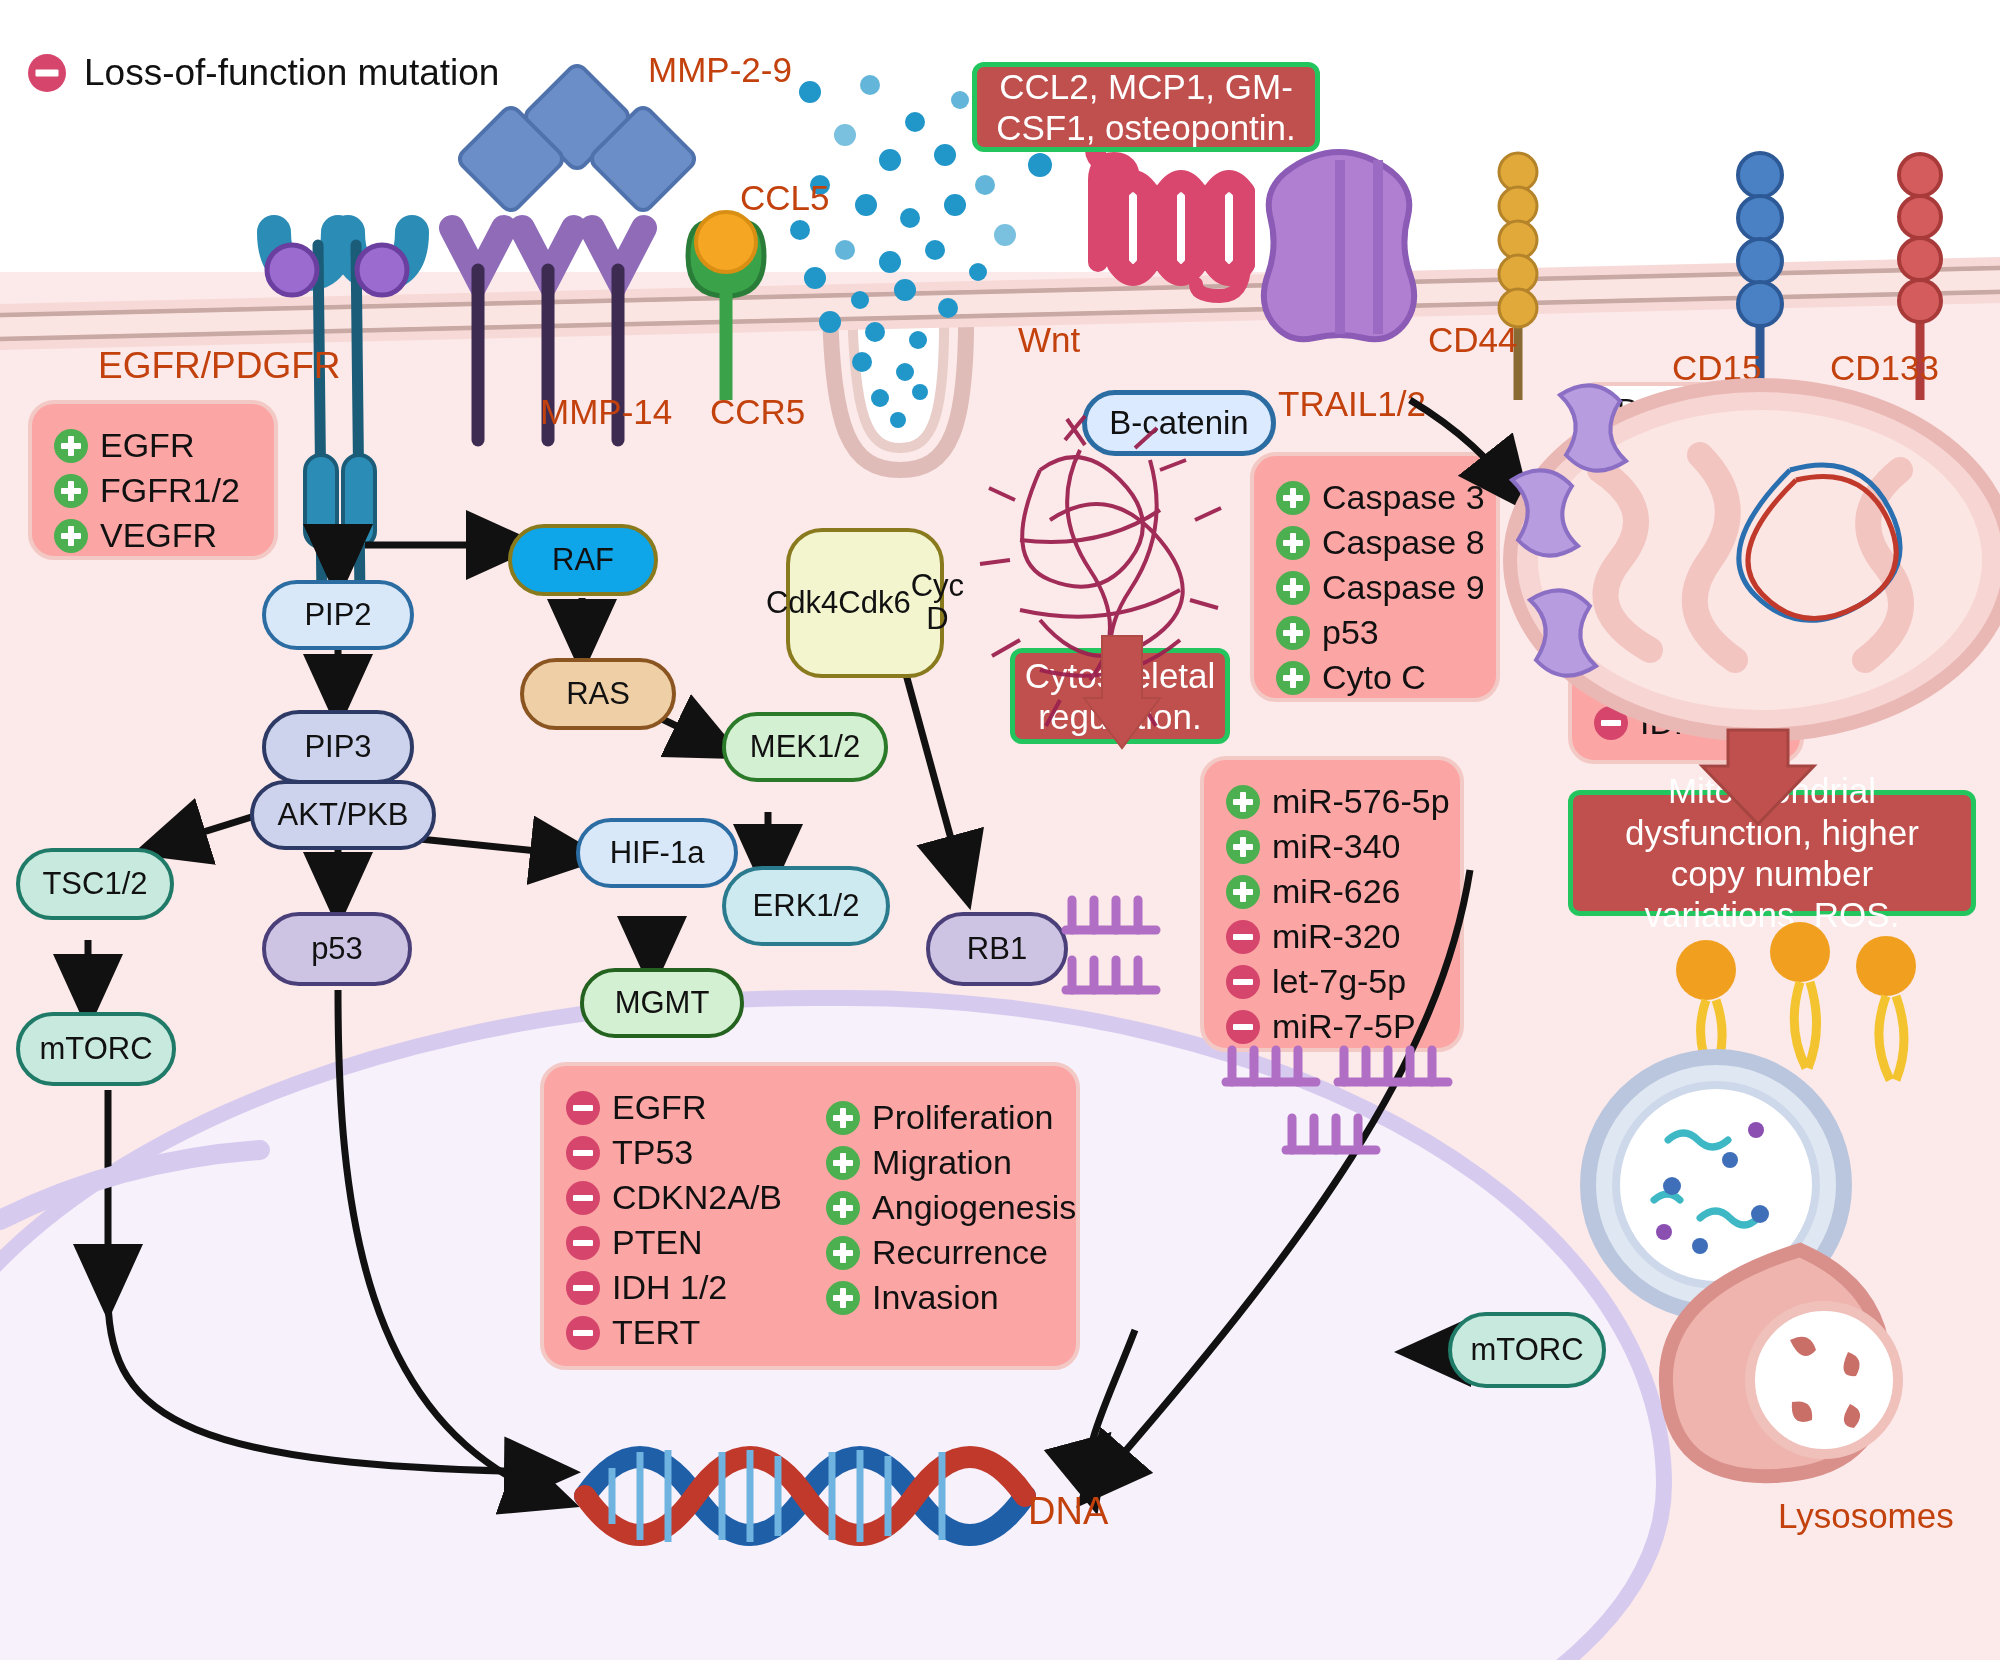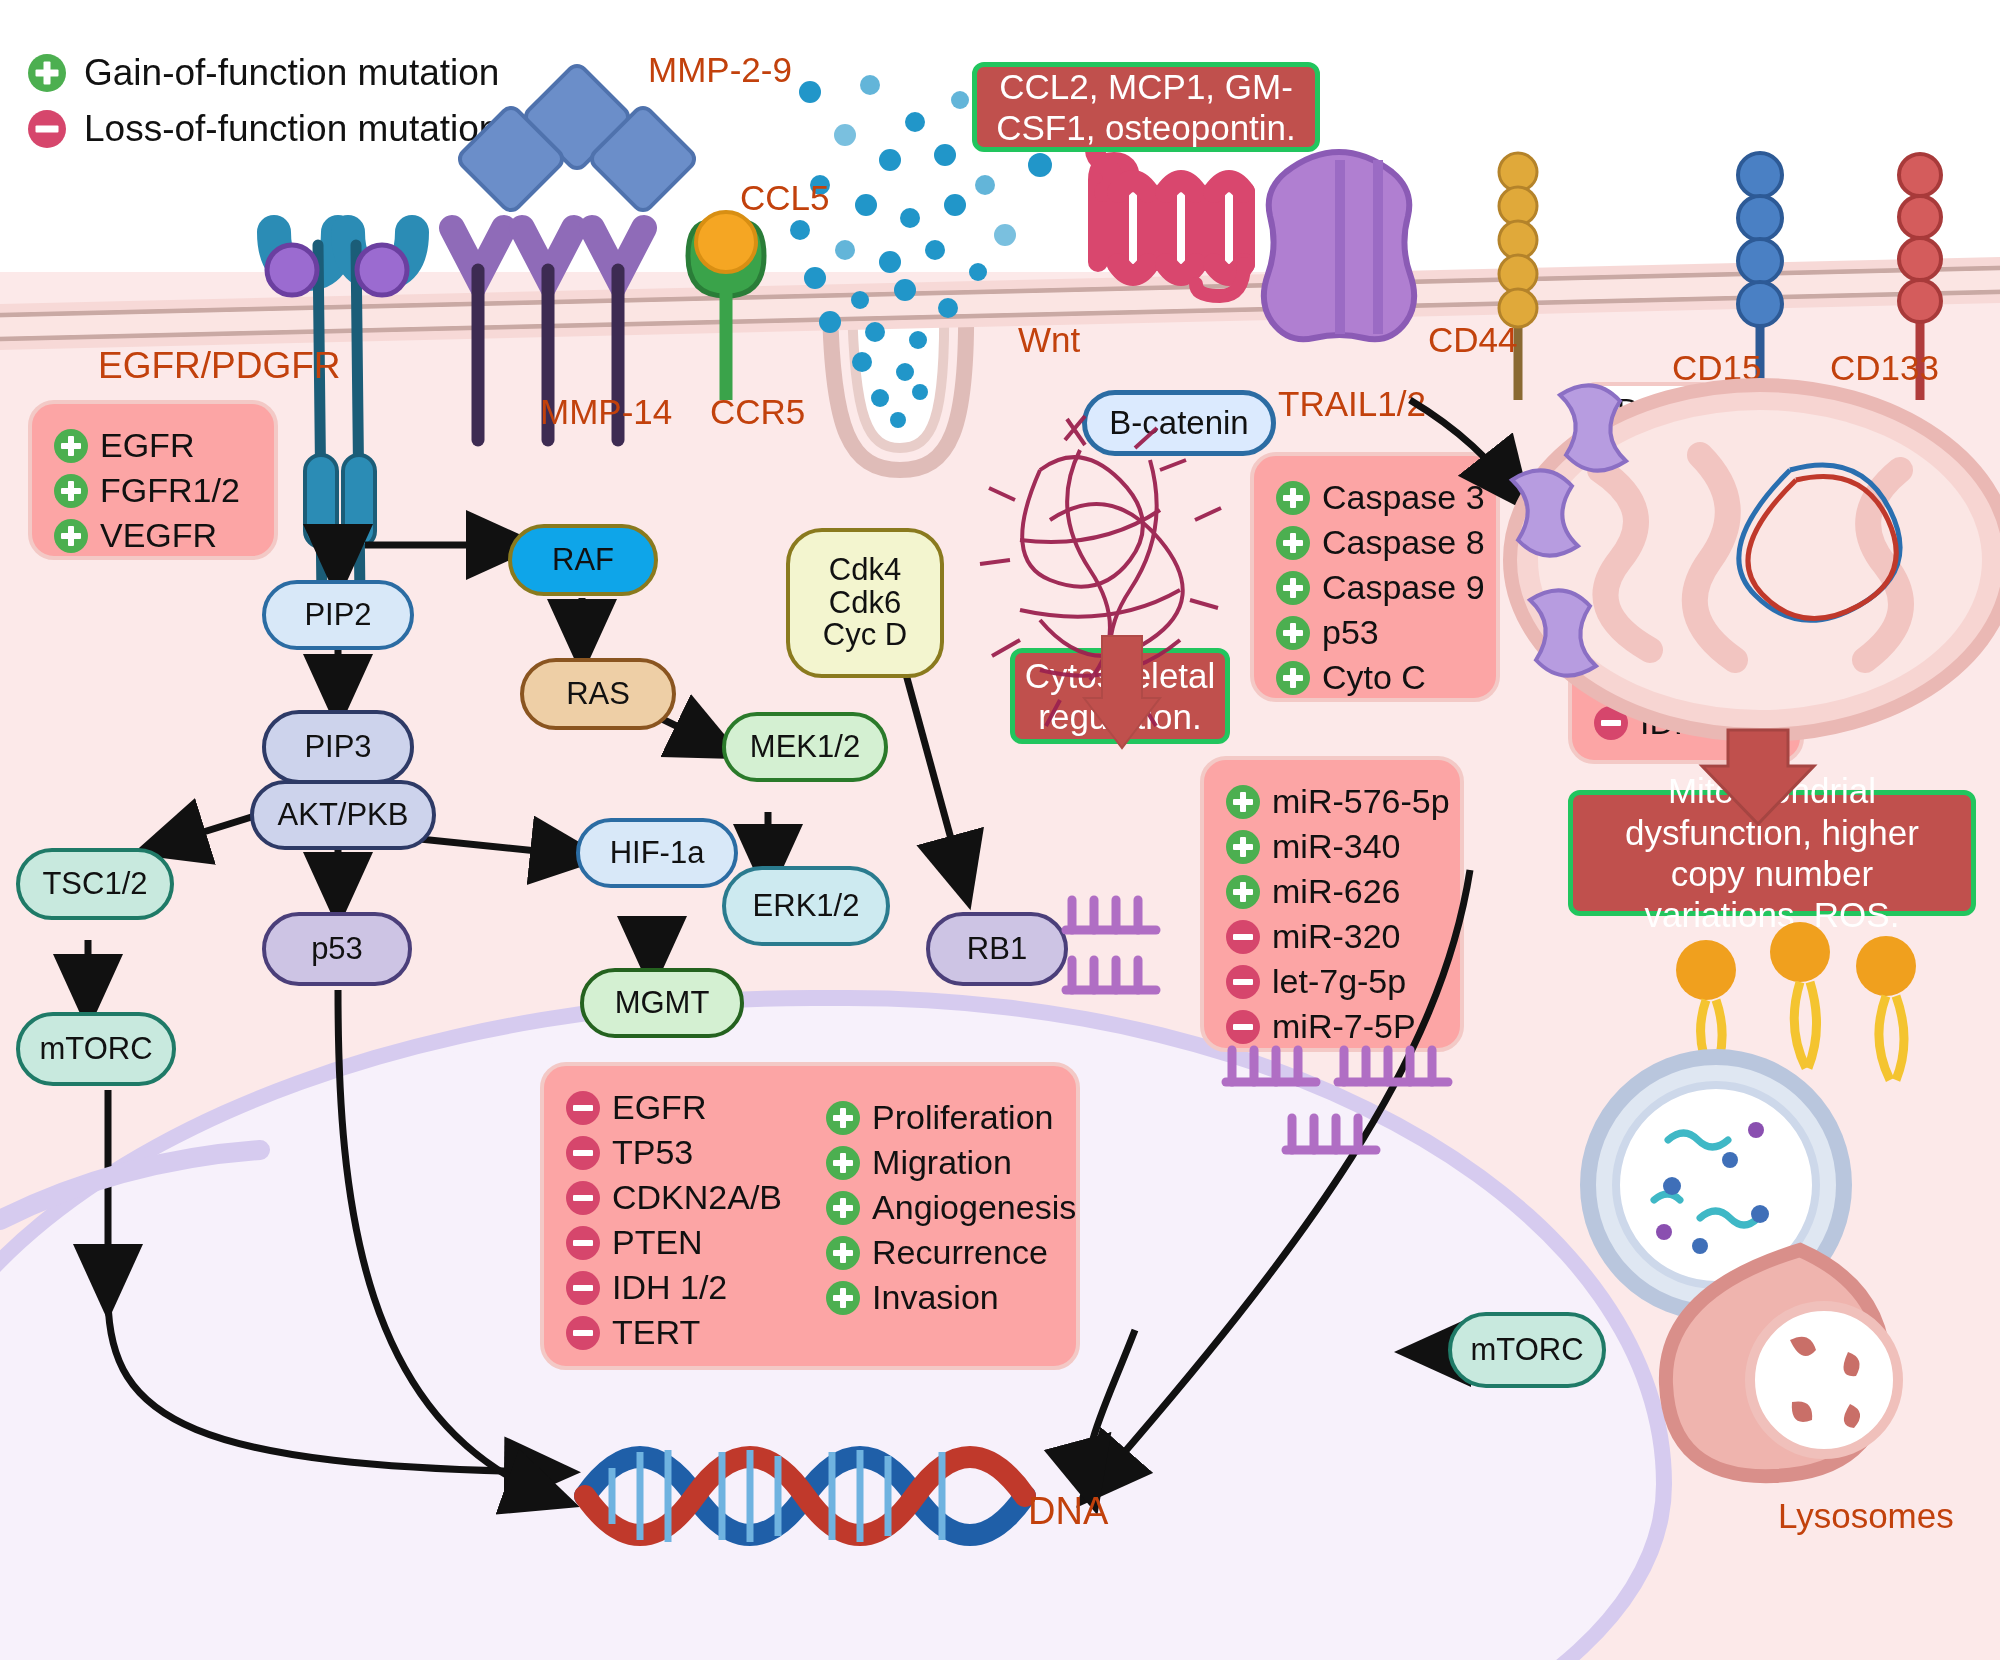--- a/index.html
+++ b/index.html
@@ -17,21 +17,21 @@
      background:#f7f1fb;border:16px solid #d6cbef;border-radius:52% 46% 40% 44%/60% 58% 42% 40%;
      box-shadow:inset 0 0 0 6px #f7f1fb;}
 
   
   .lbl{position:absolute;color:#c2410c;font-size:31px;white-space:nowrap;}
 
   
   .node{position:absolute;display:flex;align-items:center;justify-content:center;
         border-radius:999px;border:4px solid #000;font-size:31px;color:#111;text-align:center;
         line-height:1.05;box-sizing:border-box;}
-  .node.multi{border-radius:36px;flex-direction:column;font-size:31px;padding:6px 8px;text-align:right;}
+  .node.multi{border-radius:36px;flex-direction:row;font-size:31px;padding:6px 8px;}
 
   
   .card{position:absolute;background:#fca5a5;border:4px solid #f3c9c6;border-radius:26px;
         box-sizing:border-box;padding:16px 22px;}
   .card ul{list-style:none;margin:0;padding:0;}
   .card li{display:flex;align-items:center;font-size:34px;color:#111;margin:6px 0;white-space:nowrap;}
   .badge{width:34px;height:34px;border-radius:50%;flex:0 0 34px;margin-right:12px;position:relative;}
   .badge.plus{background:#4caf50;}
   .badge.minus{background:#d6466c;}
   .badge:before{content:"";position:absolute;left:50%;top:50%;width:20px;height:6px;
@@ -70,24 +70,20 @@
   <svg class="overlay">
     <path d="M830,305 C832,430 850,470 900,470 C950,470 968,430 966,300" fill="#fce9e9" stroke="#dfbcb8" stroke-width="16"></path>
     <path d="M852,300 C854,420 868,448 900,448 C932,448 946,420 944,300" fill="#ffffff" stroke="#e8cdc9" stroke-width="10"></path>
   </svg>
 
   <div class="membrane"></div>
 
   <div class="nucleus"></div>
 
   <div class="legend">
-    <div class="row">
-      <span class="badge plus"></span>
-      <span>Gain-of-function mutation</span>
-    </div>
     <div class="row">
       <span class="badge minus"></span>
       <span>Loss-of-function mutation</span>
     </div>
   </div>
 
   <svg class="overlay">
 
     <g>
       <rect x="538" y="78" width="78" height="78" rx="10" fill="#6b8ec9" stroke="#4f72ad" stroke-width="4" transform="rotate(45 577 117)"></rect>

